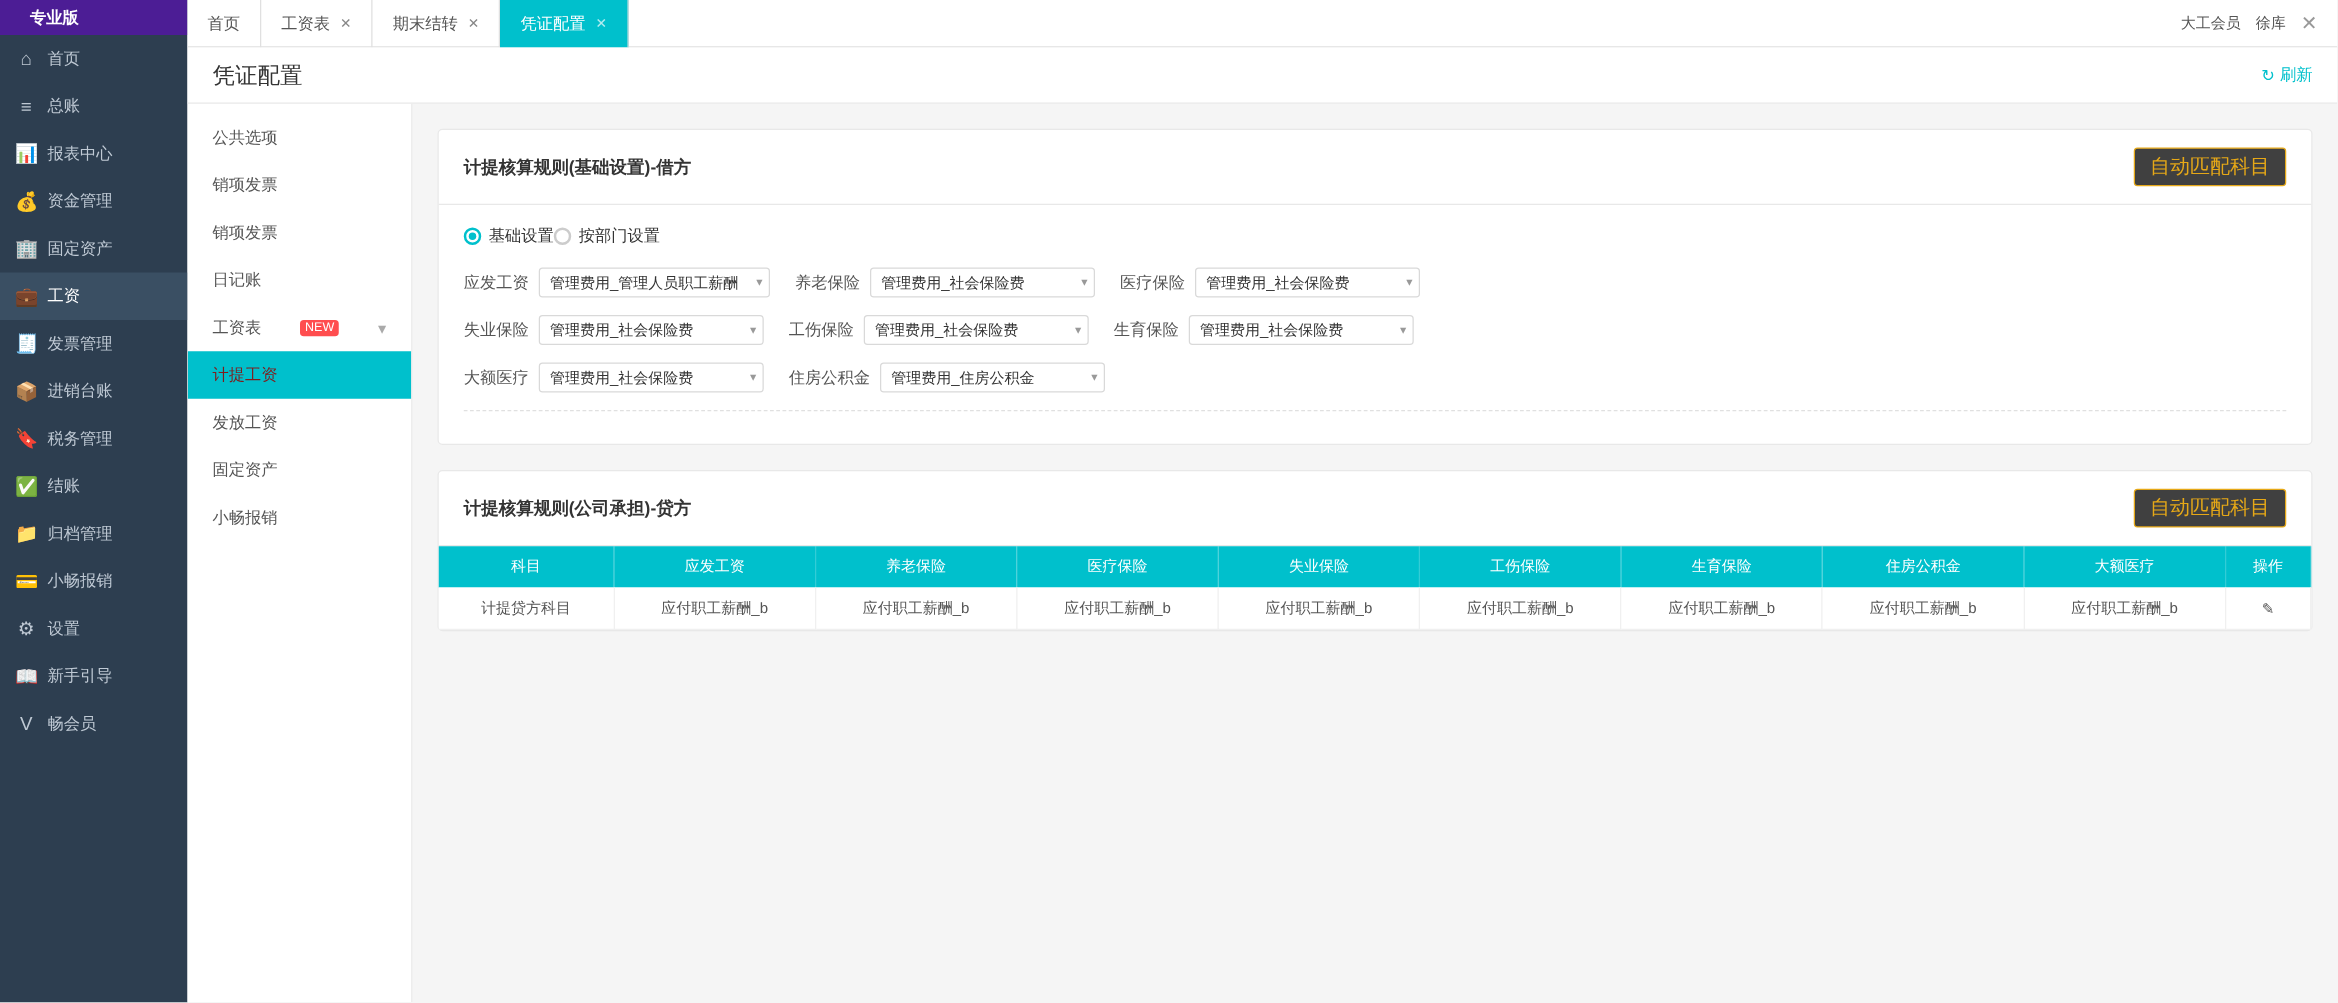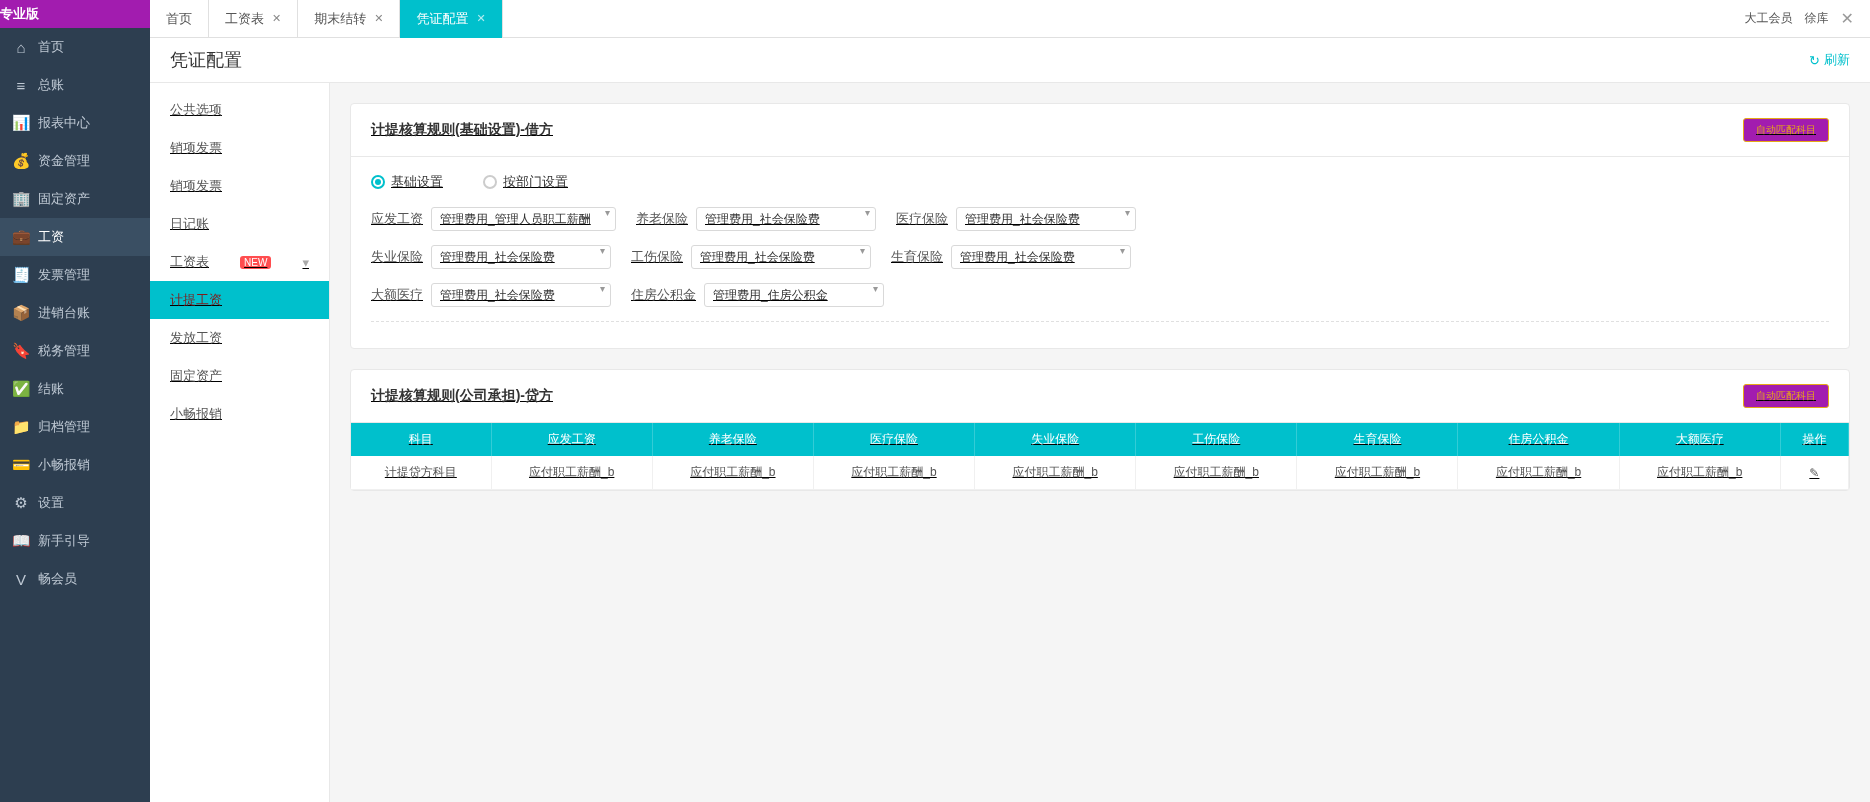--- a/index.html
+++ b/index.html
@@ -9,24 +9,24 @@
     .sidebar {
       width: 150px;
       background: #2d3e50;
       color: #ccc;
       display: flex;
       flex-direction: column;
       flex-shrink: 0;
       height: 100%;
     }
     .sidebar-logo {
-      background: #a21caf;
+      background: #4c1d95;
       color: #fff;
       font-size: 13px;
-      padding: 6px 0;
+      padding: 6px 24px;
       font-weight: bold;
       height: 28px;
       display: flex;
       align-items: center;
     }
     .sidebar-item {
       display: flex;
       align-items: center;
       padding: 10px 12px;
       cursor: pointer;
@@ -108,21 +108,20 @@
       display: flex;
       align-items: center;
       gap: 4px;
     }
 
     
     .content-area {
       display: flex;
       flex: 1;
       overflow: hidden;
-      text-decoration: underline;
     }
 
     
     .left-nav {
       width: 180px;
       background: #fff;
       border-right: 1px solid #e8e8e8;
       flex-shrink: 0;
       overflow-y: auto;
       padding-top: 8px;
@@ -176,38 +175,37 @@
       font-weight: 600;
     }
     .section-body {
       padding: 16px 20px;
     }
 
     
     .auto-match-btn {
       border: 1px solid #e6a817;
       color: #e6a817;
-      background: #a21caf;
+      background: #404040;
       padding: 4px 12px;
       border-radius: 3px;
       cursor: pointer;
-      font-size: 10px;
+      font-size: 16px;
     }
 
     
     .warning-text {
       color: #e6a817;
       font-size: 12px;
       margin-bottom: 14px;
     }
 
     
     .radio-group {
       display: flex;
-      gap: 40px;
       margin-bottom: 16px;
       align-items: flex-start;
     }
     .radio-label {
       display: flex;
       align-items: center;
       gap: 6px;
       cursor: pointer;
       font-size: 13px;
       color: #333;
@@ -247,21 +245,21 @@
     }
     .field-label {
       font-size: 13px;
       color: #555;
       white-space: nowrap;
       min-width: 50px;
     }
     .select-wrapper {
       position: relative;
       display: inline-flex;
-      align-items: flex-start;
+      align-items: center;
     }
     .select-wrapper select {
       border: 1px solid #d9d9d9;
       border-radius: 3px;
       padding: 4px 24px 4px 8px;
       font-size: 12px;
       color: #333;
       background: #fff;
       cursor: pointer;
       min-width: 180px;

